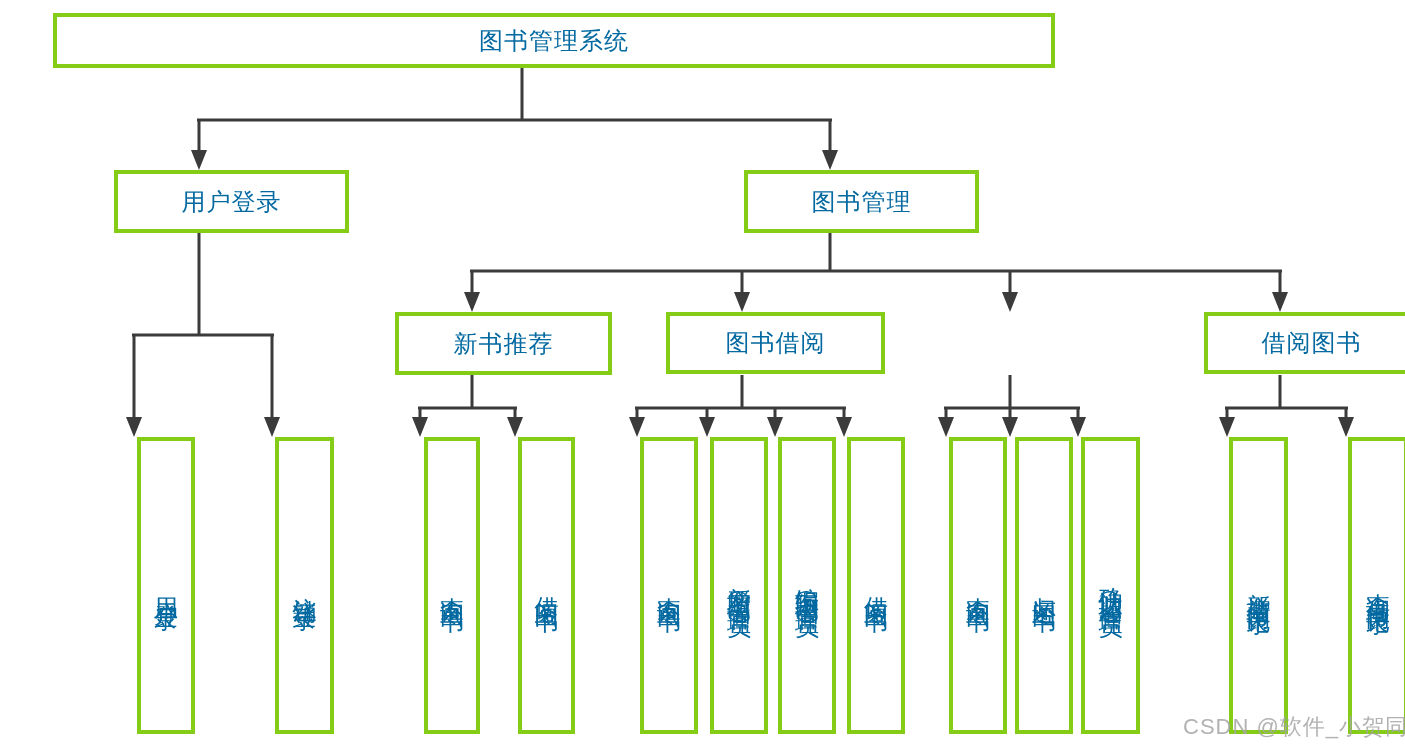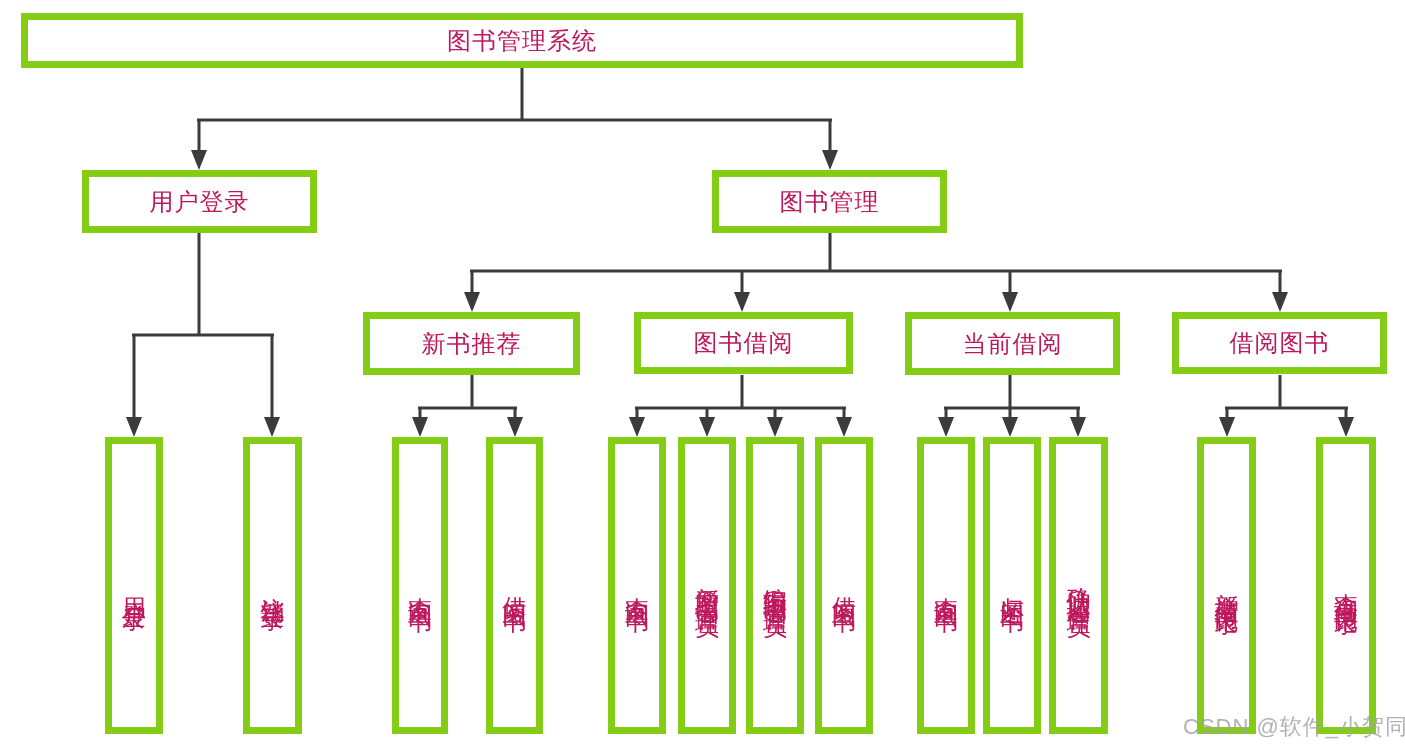--- a/index.html
+++ b/index.html
@@ -14,26 +14,27 @@
   #wires {
     position: absolute;
     left: 0; top: 0;
     width: 1405px; height: 747px;
     z-index: 1;
   }
   .box {
     position: absolute;
     box-sizing: border-box;
     background: #ffffff;
-    border: 7px solid #84cc16;
-    color: #be185d;
+    border: 4px solid #84cc16;
+    color: #0369a1;
     display: flex;
     align-items: center;
     justify-content: center;
     z-index: 2;
+    margin-left: 32px;
   }
   .box.h {
     font-size: 24px;
     letter-spacing: 1px;
     white-space: nowrap;
   }
   .box.v {
     writing-mode: vertical-rl;
     text-orientation: mixed;
     font-size: 24px;
@@ -99,21 +100,20 @@
     </g>
   </svg>
 
   <div class="box h" style="left:21px; top:13px; width:1002px; height:55px">图书管理系统</div>
 
   <div class="box h" style="left:82px; top:170px; width:235px; height:63px">用户登录</div>
   <div class="box h" style="left:712px; top:170px; width:235px; height:63px">图书管理</div>
 
   <div class="box h" style="left:363px; top:312px; width:217px; height:63px">新书推荐</div>
   <div class="box h" style="left:634px; top:312px; width:219px; height:62px">图书借阅</div>
-  <div class="box h" style="left:905px; top:312px; width:215px; height:63px">当前借阅</div>
   <div class="box h" style="left:1172px; top:312px; width:215px; height:62px">借阅图书</div>
 
   <div class="box v" style="left:105px; top:437px; width:58px; height:297px">用户登录</div>
   <div class="box v" style="left:243px; top:437px; width:59px; height:297px">注销登录</div>
 
   <div class="box v" style="left:392px; top:437px; width:56px; height:297px">查询图书</div>
   <div class="box v" style="left:486px; top:437px; width:57px; height:297px">借阅图书</div>
 
   <div class="box v" style="left:608px; top:437px; width:58px; height:297px">查询图书</div>
   <div class="box v" style="left:678px; top:437px; width:58px; height:297px">新增图书（管理员）</div>

